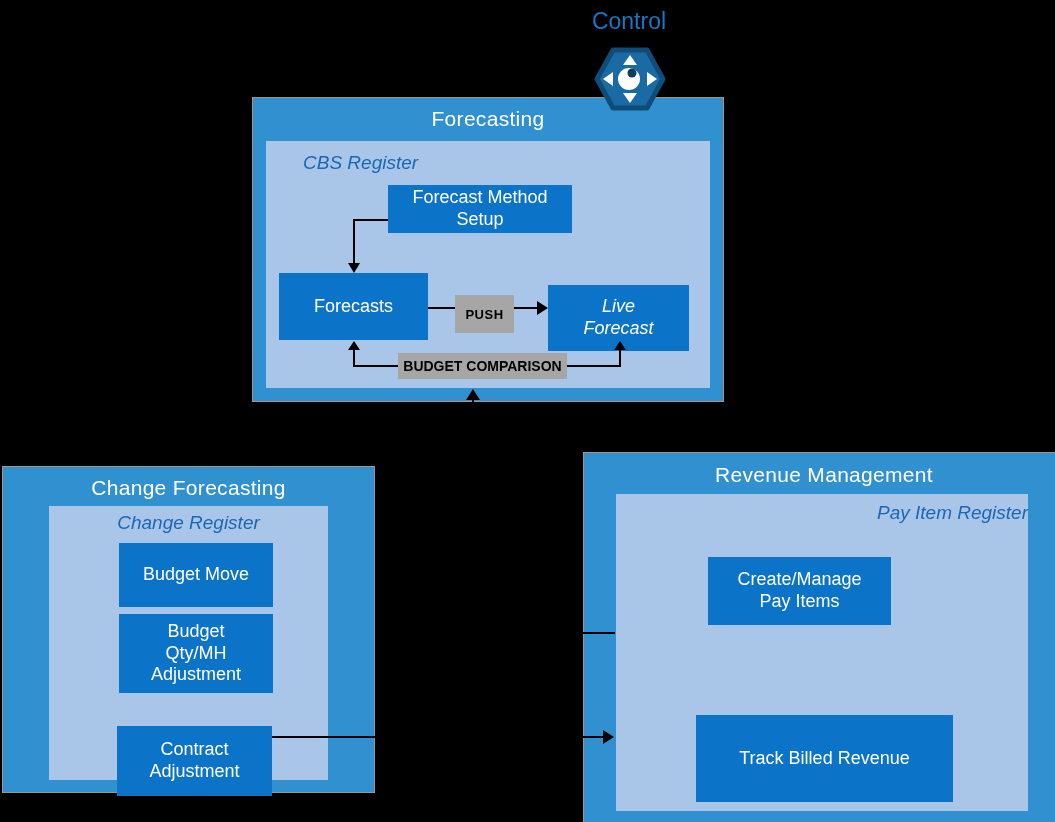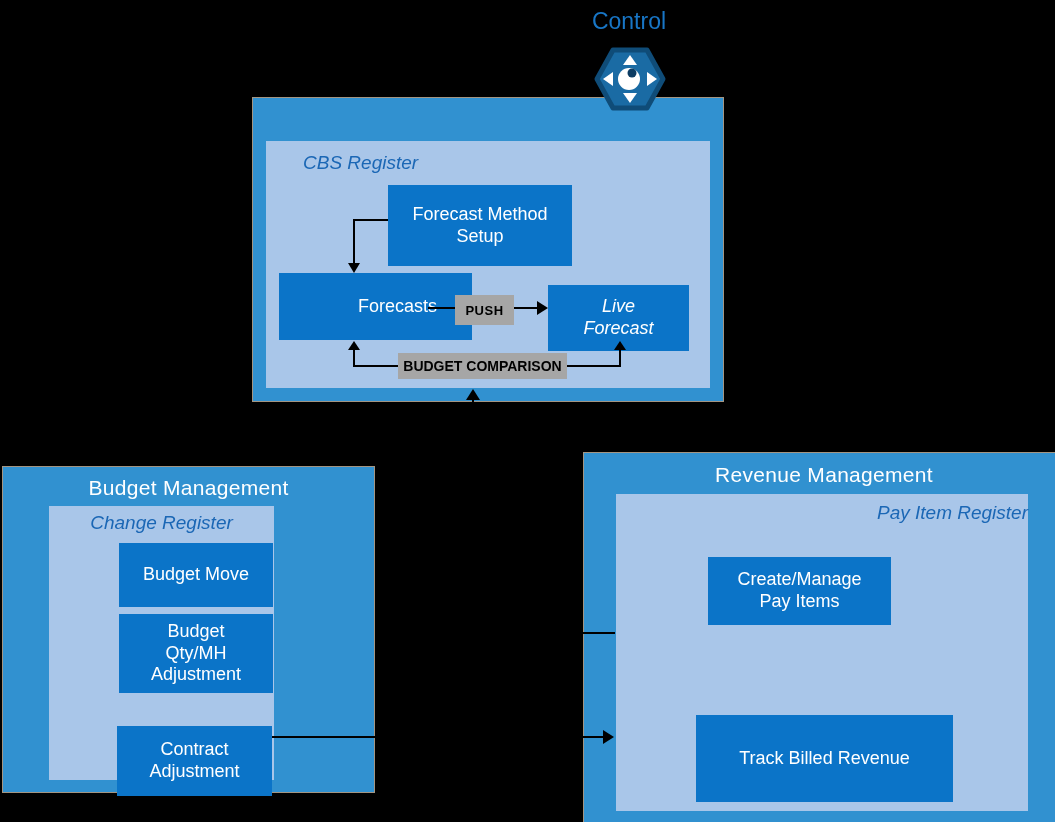--- a/index.html
+++ b/index.html
@@ -55,30 +55,30 @@
     font-weight:700;
     display:flex;align-items:center;justify-content:center;
     z-index:6;
   }
 
   
   #fc-box{left:252px;top:97px;width:470px;height:303px;}
   #fc-title{top:9px;}
   #fc-register{left:13px;top:43px;width:444px;height:247px;}
   #fc-register-label{left:37px;top:11px;}
-  #fc-method{left:388px;top:185px;width:184px;height:81px;}
-  #fc-forecasts{left:279px;top:273px;width:149px;height:67px;padding-left:44px;}
+  #fc-method{left:388px;top:185px;width:184px;height:48px;}
+  #fc-forecasts{left:279px;top:273px;width:149px;height:67px;}
   #fc-live{left:548px;top:285px;width:141px;height:66px;font-style:italic;}
-  #lbl-push{left:455px;top:295px;width:59px;height:30px;font-size:13px;letter-spacing:.5px;}
+  #lbl-push{left:455px;top:295px;width:59px;height:38px;font-size:13px;letter-spacing:.5px;}
   #lbl-budget-comparison{left:398px;top:353px;width:169px;height:26px;font-size:14px;}
 
   
   #cm-box{left:2px;top:466px;width:371px;height:325px;}
   #cm-title{top:9px;}
-  #cm-register{left:46px;top:39px;width:225px;height:274px;}
+  #cm-register{left:46px;top:39px;width:279px;height:274px;}
   #cm-register-label{left:0;right:0;top:6px;text-align:center;}
   #cm-budget-move{left:119px;top:543px;width:154px;height:64px;}
   #cm-qty-mh{left:119px;top:614px;width:154px;height:79px;}
   #cm-contract{left:117px;top:702px;width:155px;height:70px;}
 
   
   #rm-box{left:583px;top:452px;width:480px;height:372px;}
   #rm-title{top:10px;}
   #rm-register{left:32px;top:41px;width:412px;height:317px;}
   #rm-register-label{left:0;right:0;top:8px;text-align:right;}
@@ -97,32 +97,33 @@
     z-index:7;
   }
   #control-icon{position:absolute;left:594px;top:45px;z-index:7;}
 </style>
 </head>
 <body>
 
 <div id="stage">
 
   <div class="section" id="fc-box">
+    <div class="section-title" id="fc-title">Forecasting</div>
     <div class="register" id="fc-register">
       <div class="register-label" id="fc-register-label">CBS Register</div>
     </div>
   </div>
   <div class="item" id="fc-method" style="z-index:3;">Forecast Method
 Setup</div>
   <div class="item" id="fc-forecasts" style="z-index:3;">Forecasts</div>
   <div class="item" id="fc-live" style="z-index:3;">Live
 Forecast</div>
 
   <div class="section" id="cm-box">
-    <div class="section-title" id="cm-title">Budget Management</div>
+    <div class="section-title" id="cm-title">Change Forecasting</div>
     <div class="register" id="cm-register">
       <div class="register-label" id="cm-register-label">Change Register</div>
     </div>
   </div>
   <div class="item" id="cm-budget-move" style="z-index:3;">Budget Move</div>
   <div class="item" id="cm-qty-mh" style="z-index:3;">Budget
 Qty/MH
 Adjustment</div>
   <div class="item" id="cm-contract" style="z-index:3;margin-top:24px;">Contract
 Adjustment</div>

